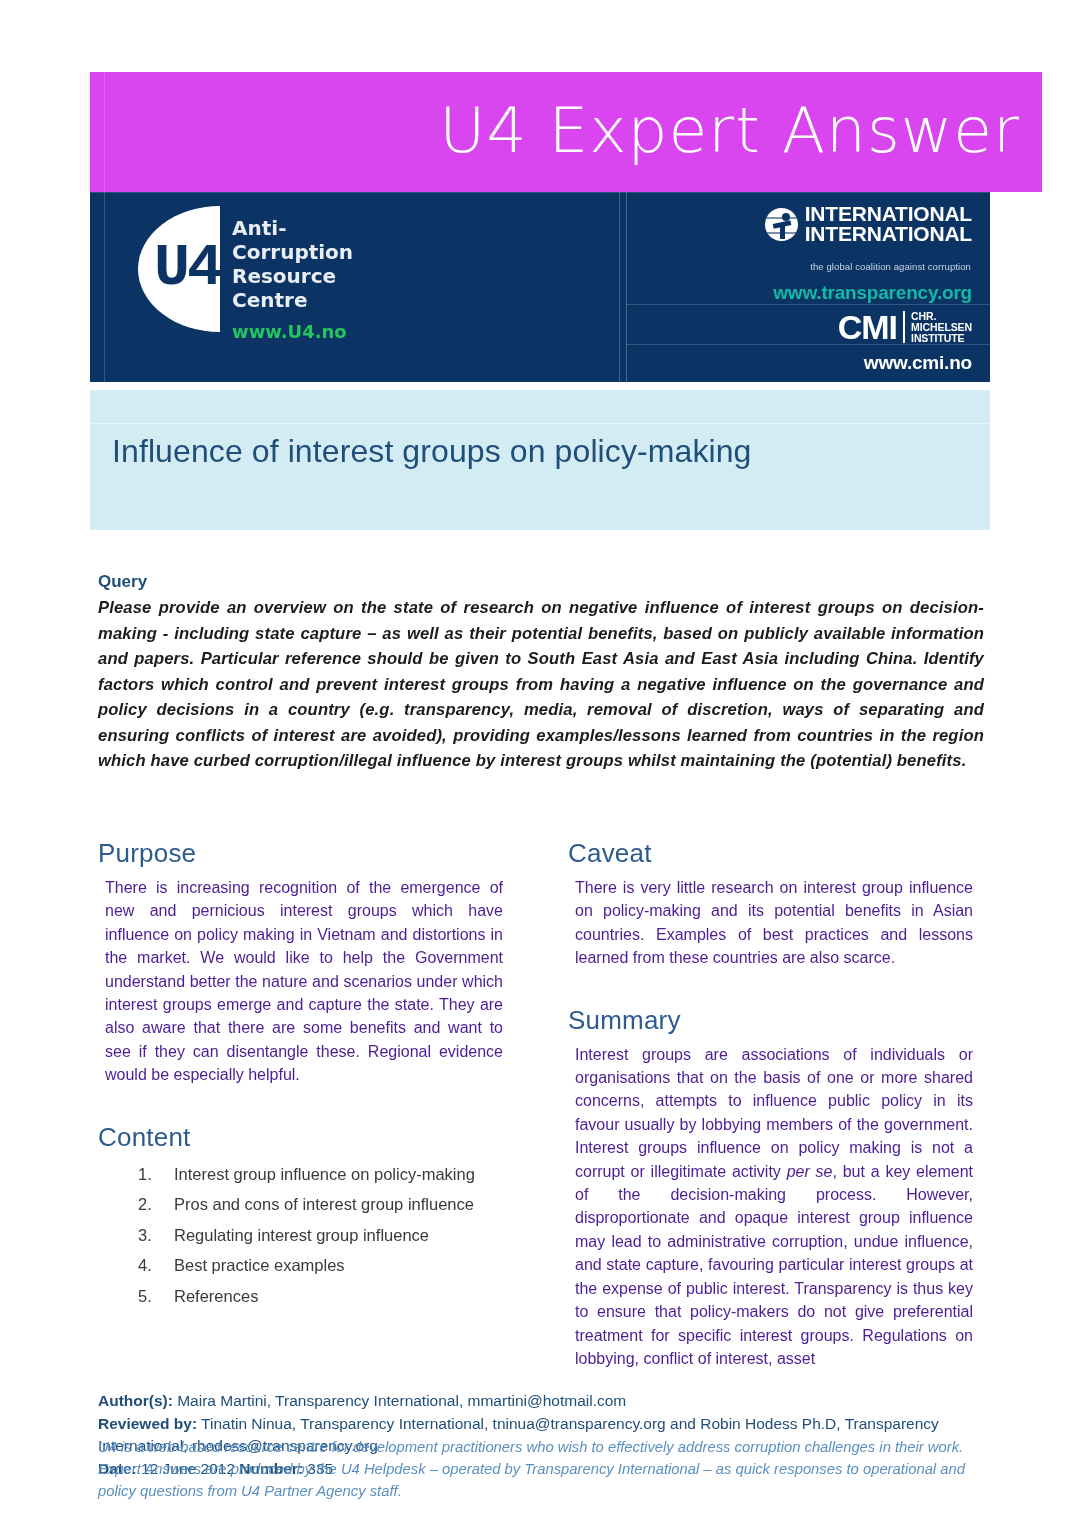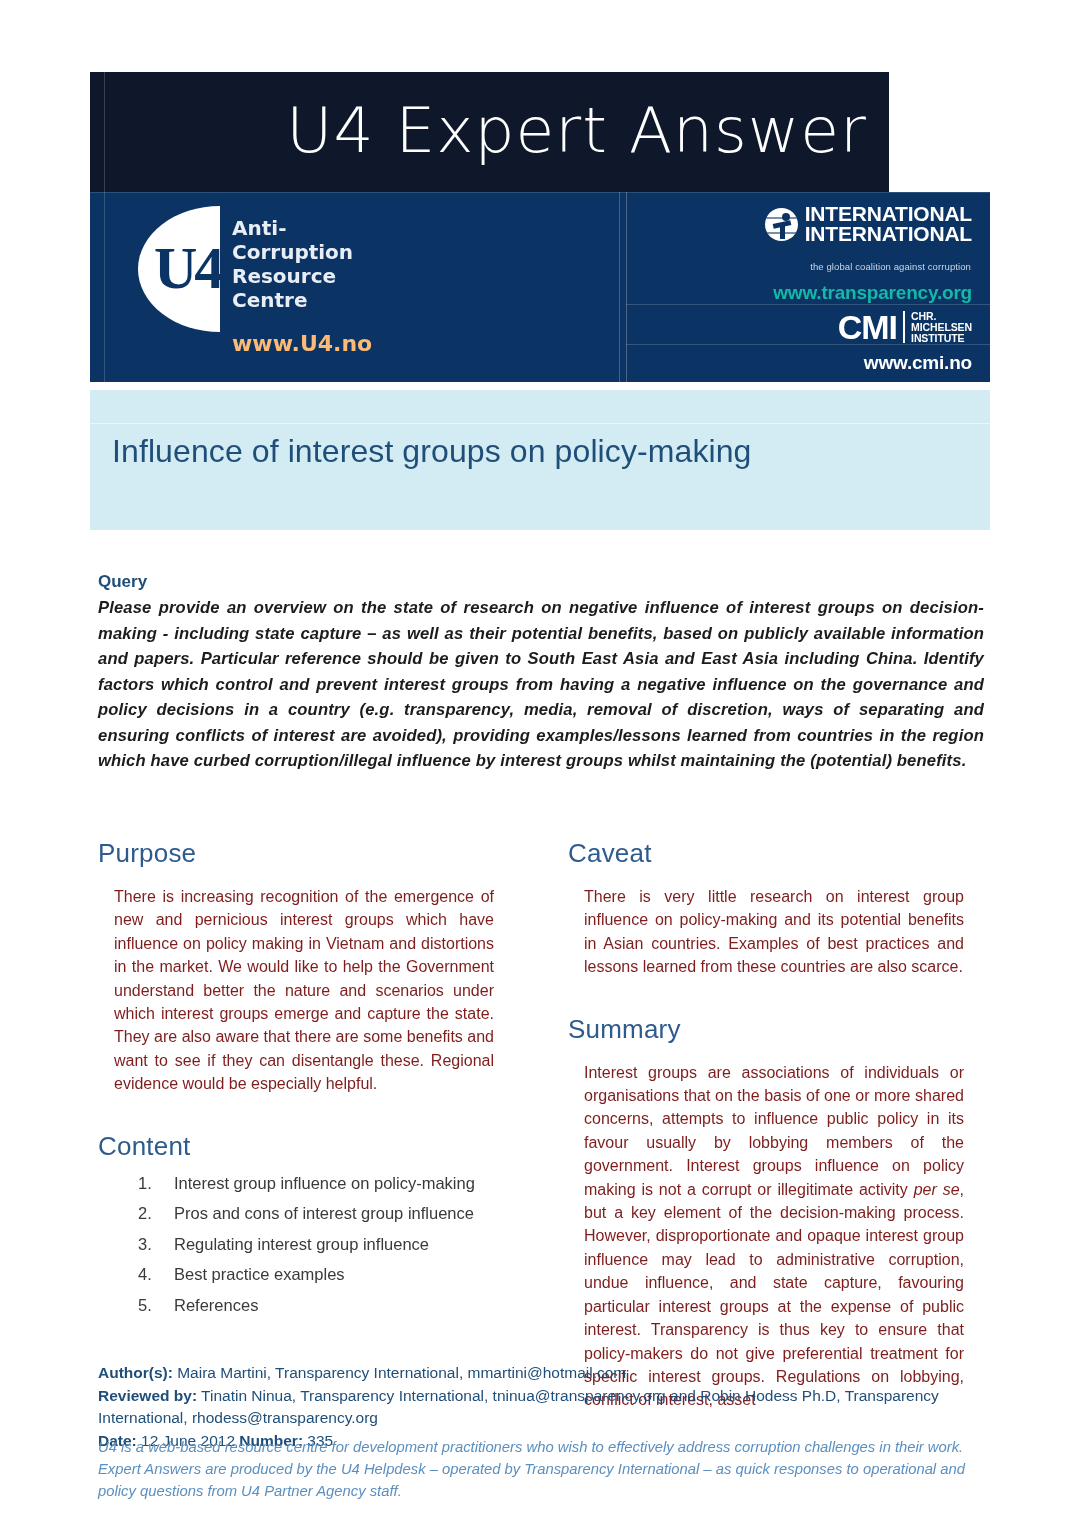--- a/index.html
+++ b/index.html
@@ -22,23 +22,23 @@
     width: 1080px;
     height: 1528px;
     background: #ffffff;
   }
 
   
   .header-band {
     position: absolute;
     left: 90px;
     top: 72px;
-    width: 799px;
+    width: 952px;
     height: 120px;
-    background: #0f172a;
+    background: #d946ef;
     box-sizing: border-box;
   }
   .header-band .inner-rule {
     position: absolute;
     left: 14px;
     top: 0;
     bottom: 0;
     width: 1px;
     background: rgba(255,255,255,0.18);
   }
@@ -128,35 +128,35 @@
   }
   .u4-mark .u4text {
     position: absolute;
     left: 16px;
     top: 32px;
     font-size: 60px;
     line-height: 60px;
     font-weight: 700;
     color: #0b3465;
     letter-spacing: -3px;
-    font-family: Liberation Serif, serif;
+    font-family: Liberation Mono, monospace;
   }
   .u4-words {
     margin-left: 12px;
     color: #e9eef5;
     font-size: 20px;
     line-height: 24px;
     font-weight: 700;
     padding-top: 10px;
     font-family: "DejaVu Sans", sans-serif;
   }
   .u4-words .url {
-    color: #fdba74;
-    font-size: 22px;
-    margin-top: 20px;
+    color: #22c55e;
+    font-size: 18px;
+    margin-top: 8px;
   }
 
   
   .ti-block {
     position: absolute;
     left: 560px;
     top: 12px;
     right: 18px;
   }
   .ti-logo-row {
@@ -341,24 +341,24 @@
   }
   h2.sec {
     margin: 0 0 6px 0;
     color: #2d5b8e;
     font-weight: 400;
     font-size: 26px;
     letter-spacing: 0.2px;
   }
   h2.sec.tight { margin-top: 35px; }
   .body-text {
-    margin: 16px;
+    margin: 7px;
     font-size: 16px;
     line-height: 23.4px;
-    color: #7f1d1d;
+    color: #4c1d95;
     text-align: justify;
   }
 
   ol.content-list {
     margin: 6px 0 0 0;
     padding: 0 0 0 40px;
     list-style: none;
     counter-reset: citem;
   }
   ol.content-list li {
@@ -373,21 +373,21 @@
     content: counter(citem) ".";
     position: absolute;
     left: 0;
     color: #3a3a3a;
   }
 
   
   .footer-meta {
     position: absolute;
     left: 98px;
-    top: 1362px;
+    top: 1390px;
     width: 890px;
     color: #1f4e79;
     font-size: 15.5px;
     line-height: 22.5px;
   }
   .footer-meta b { font-weight: 700; }
 
   .footer-note {
     position: absolute;
     left: 98px;

